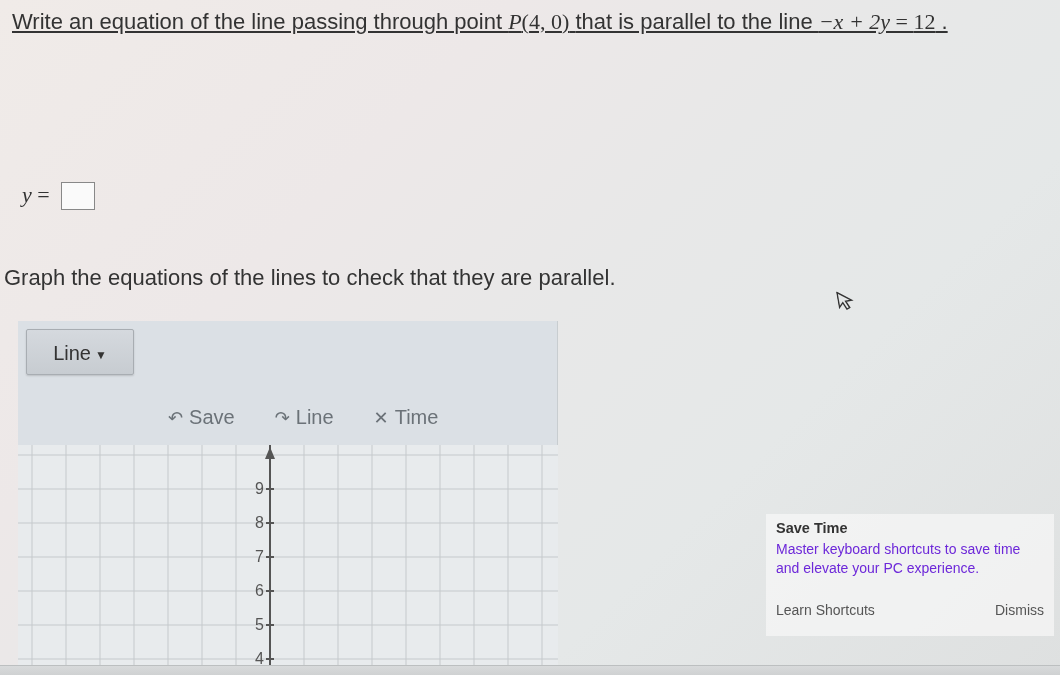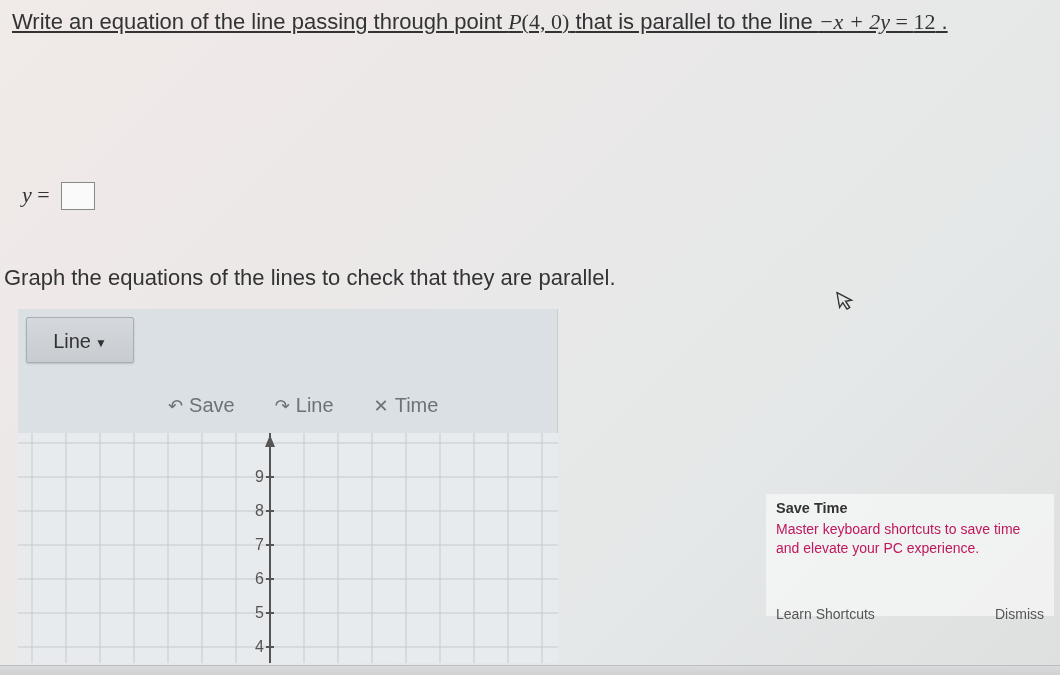--- a/index.html
+++ b/index.html
@@ -33,21 +33,21 @@
     background: #fafafa;
     vertical-align: middle;
     margin-left: 6px;
   }
   .instruction {
     padding: 55px 0 0 4px;
     font-size: 22px;
     color: #333;
   }
   .graph-wrap {
-    margin: 18px 0 0 18px;
+    margin: 30px 0 0 18px;
     width: 540px;
     background: #dbe0e5;
     border-right: 1px solid #c8cdd0;
   }
   .line-btn {
     display: inline-block;
     width: 108px;
     height: 46px;
     background: linear-gradient(#d5d9de, #c7ccd1);
     border: 1px solid #a8adb2;
@@ -90,47 +90,47 @@
     position: absolute;
     left: 838px;
     top: 290px;
     font-size: 18px;
     color: #333;
     transform: rotate(-10deg);
   }
   .notification {
     position: absolute;
     right: 6px;
-    top: 494px;
+    top: 514px;
     width: 288px;
     height: 122px;
     background: rgba(248,248,248,0.7);
     padding: 6px 10px 8px 10px;
     font-size: 14px;
     color: #555;
   }
   .notification .title {
     font-size: 14.5px;
     color: #333;
     font-weight: 600;
     margin-bottom: 4px;
   }
   .notification .body {
     font-size: 14px;
     line-height: 1.35;
-    color: #be185d;
+    color: #6d28d9;
   }
   .notification .actions {
     display: flex;
     justify-content: space-between;
     margin-top: 24px;
     font-size: 14px;
     color: #555;
   }
-  .notification .actions span { cursor: pointer; margin-top: 24px; }
+  .notification .actions span { cursor: pointer; }
   .taskbar {
     position: absolute;
     bottom: 0;
     left: 0;
     right: 0;
     height: 10px;
     background: linear-gradient(#d8dadb, #cfd1d2);
     border-top: 1px solid #bcbfc0;
   }
 </style>

